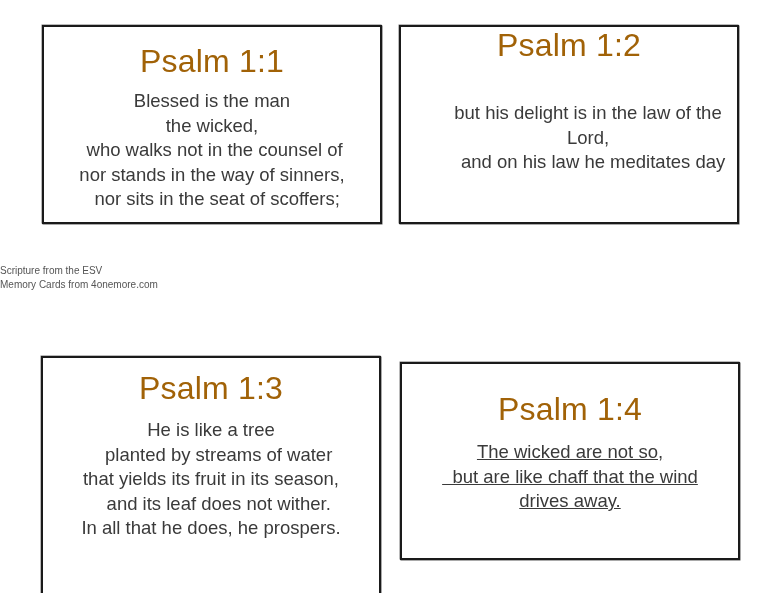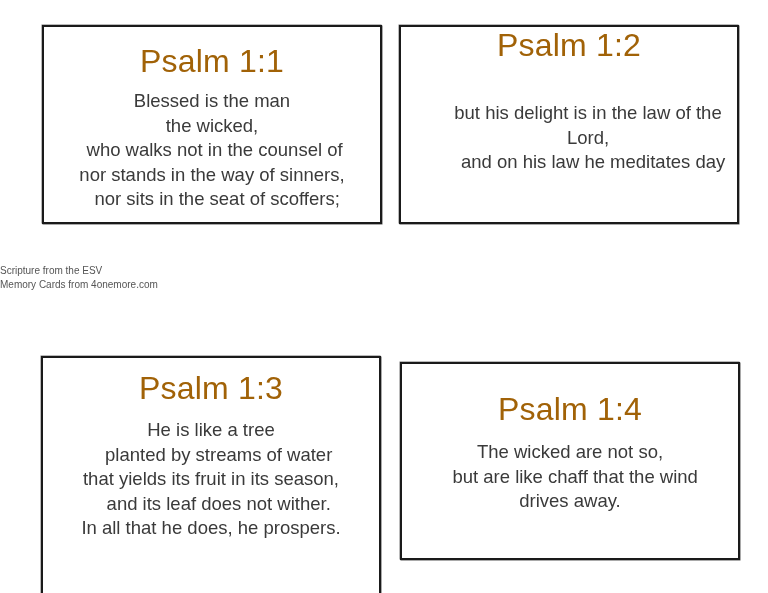--- a/index.html
+++ b/index.html
@@ -49,21 +49,21 @@
     #card-3 { left: 41px; top: 356px; width: 340px; height: 246px; padding-left: 24px; }
     #card-4 { left: 400px; top: 362px; width: 340px; height: 198px; }
 
     #card-1 .card-title { top: 16px; }
     #card-1 .card-body { top: 62px; }
     #card-2 .card-title { top: 0; }
     #card-2 .card-body { top: 74px; margin-left: 38px; }
     #card-3 .card-title { top: 12px; }
     #card-3 .card-body { top: 60px; }
     #card-4 .card-title { top: 12px; margin-top: 15px; }
-    #card-4 .card-body { top: 76px; }
+    #card-4 .card-body { top: 76px; text-decoration: underline; }
 
     .footer-note {
       position: absolute;
       left: 0;
       width: 768px;
       top: 264px;
       text-align: left;
       font-size: 10px;
       line-height: 14px;
       color: #555;

